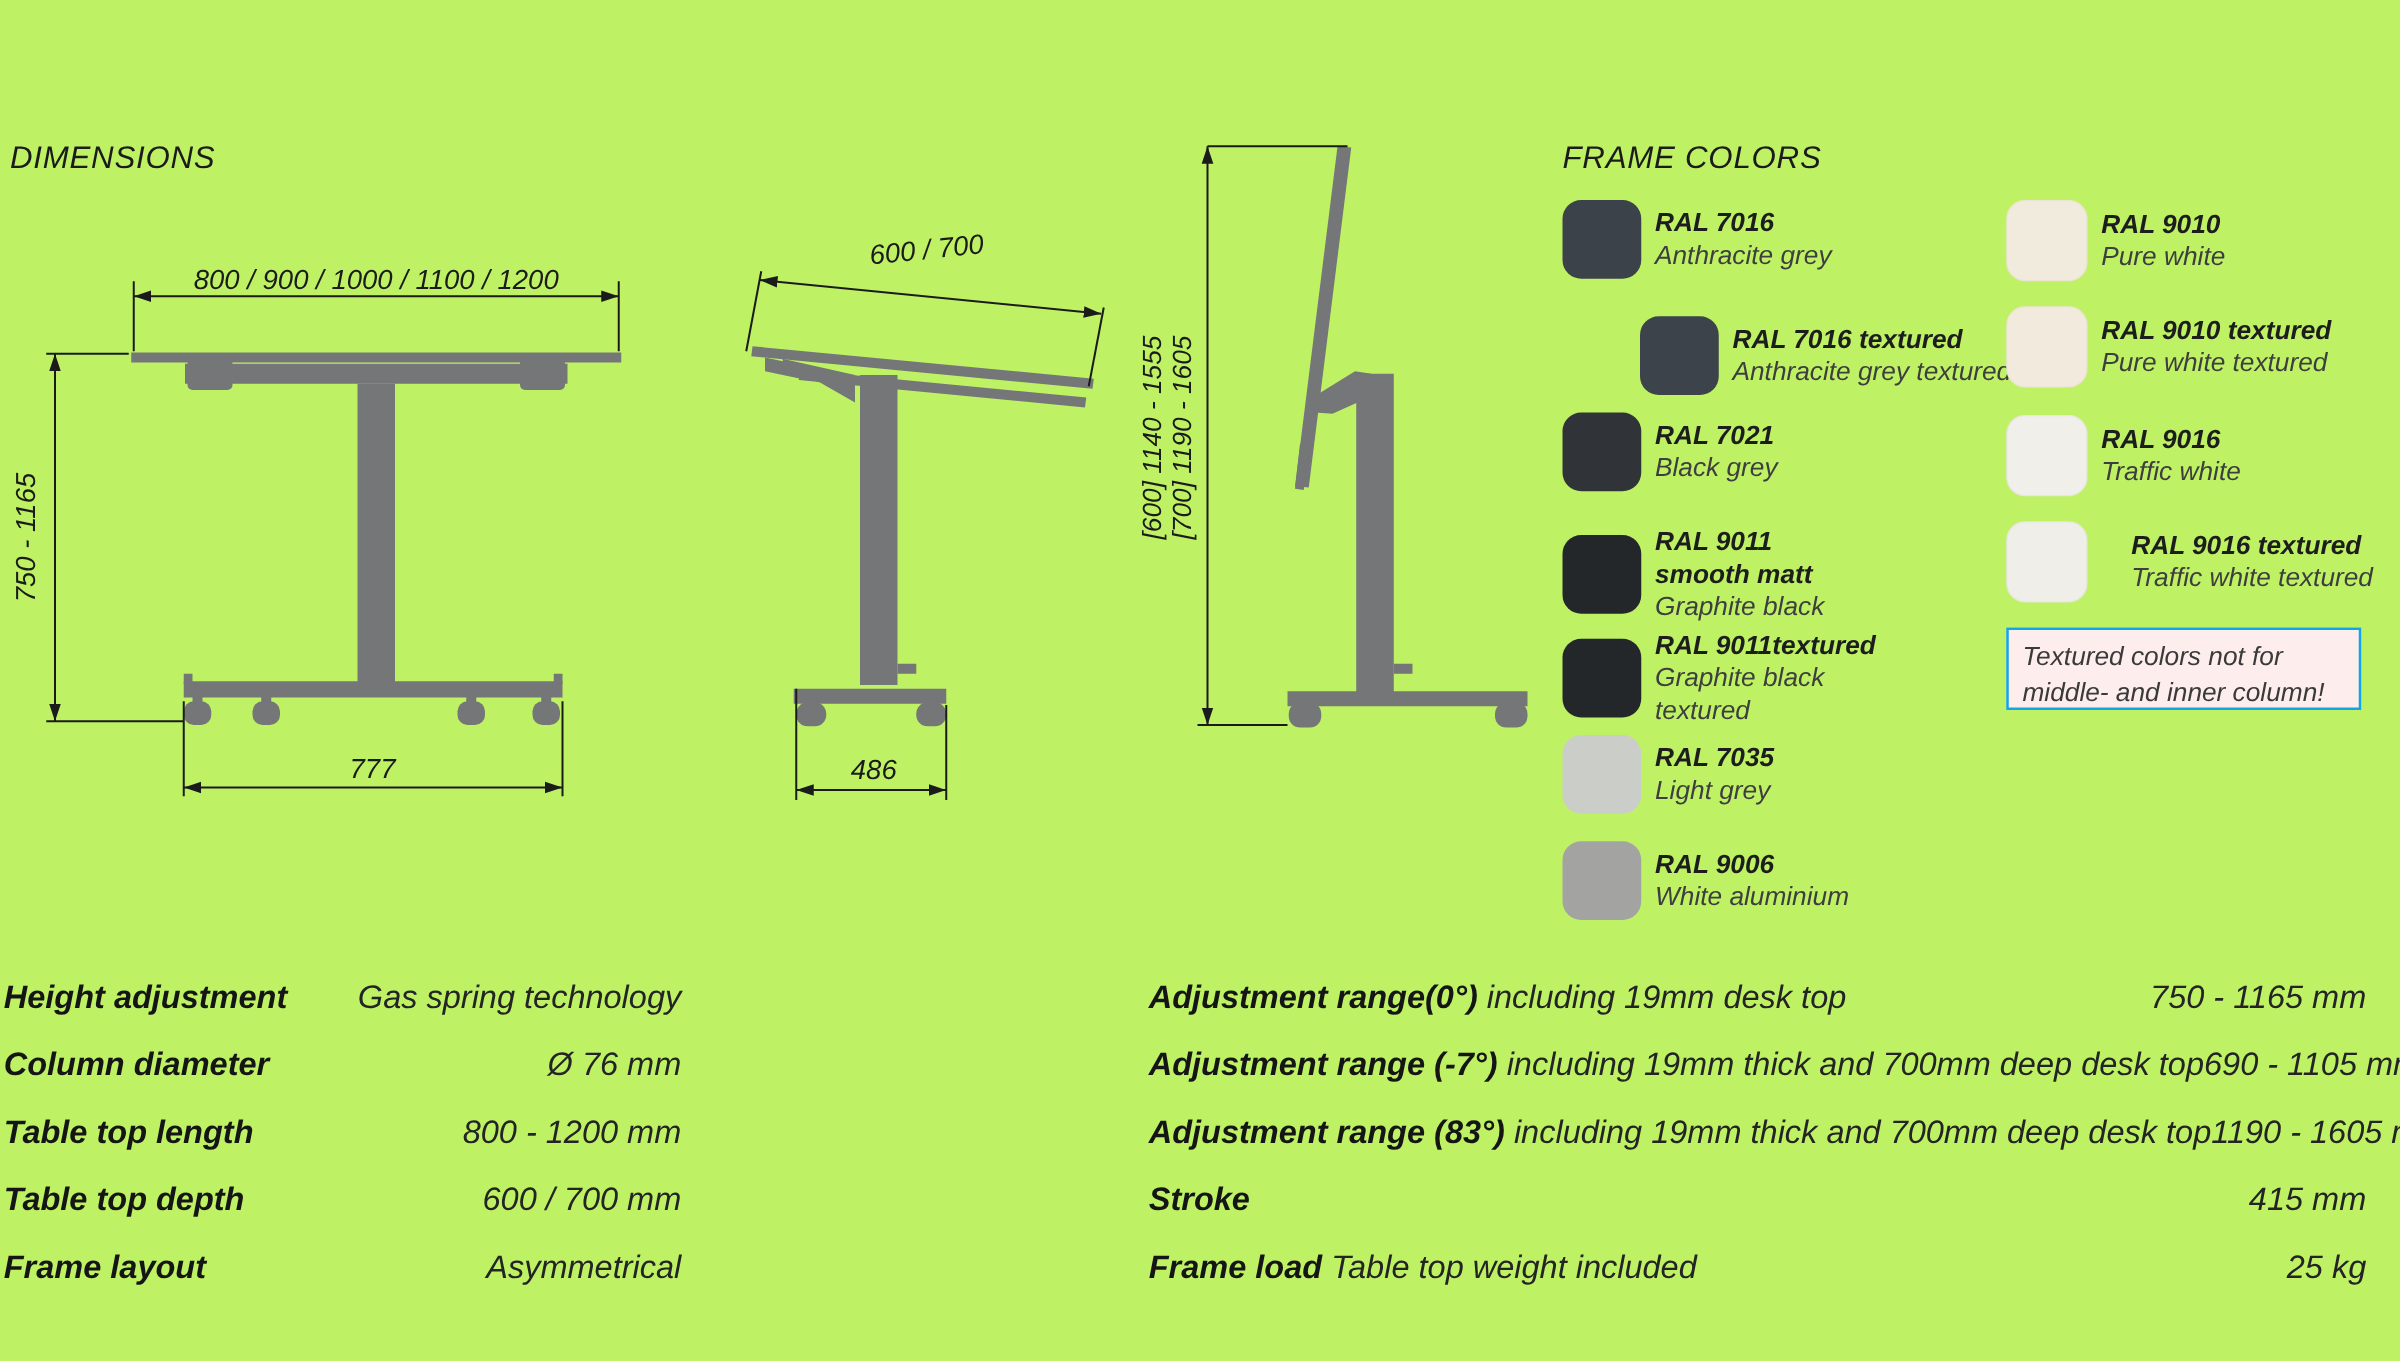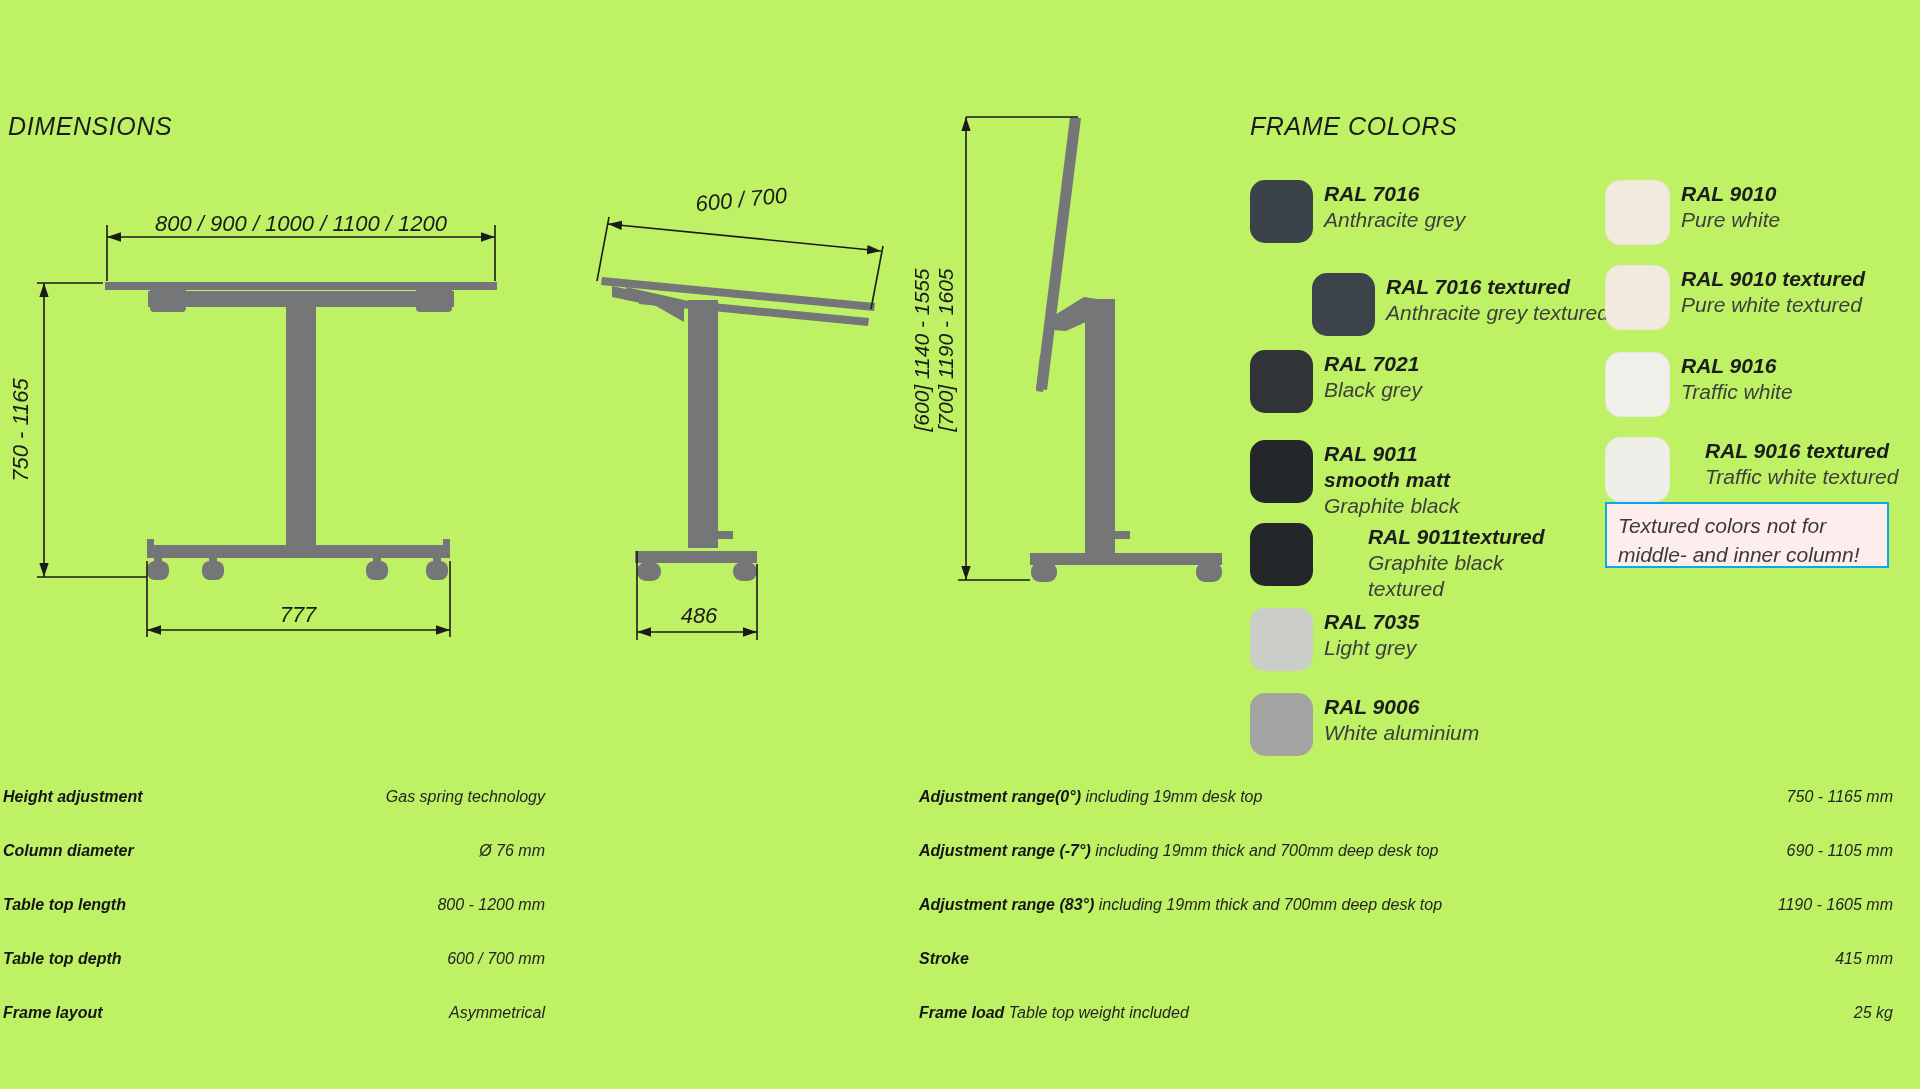--- a/index.html
+++ b/index.html
@@ -2,32 +2,32 @@
 <html><head>
 <meta charset="utf-8">
 <style>
   html,body{margin:0;padding:0;background:#ffffff;}
   .page{position:relative;width:1920px;height:1089px;background:#bef264;overflow:hidden;
         font-family:"Liberation Sans",sans-serif;color:#1d1d1d;font-style:italic;}
   .section-heading{position:absolute;font-size:25px;letter-spacing:0.6px;color:#1b1b1b;white-space:nowrap;}
   svg text{font-family:"Liberation Sans",sans-serif;fill:#1b1b1b;}
 
   
-  .color-item{position:absolute;display:flex;align-items:flex-start;margin-top:20px;}
+  .color-item{position:absolute;display:flex;align-items:center;}
   .swatch{width:63px;height:63px;border-radius:15px;flex:0 0 auto;}
   .color-labels{margin-left:11px;padding-top:1px;}
   .color-title{font-size:21px;font-weight:bold;line-height:26px;color:#1d1d1d;white-space:nowrap;}
   .color-sub{font-size:21px;line-height:26px;color:#3e3e3e;white-space:nowrap;}
   .note-box{position:absolute;left:1605px;top:502px;width:284px;height:66px;box-sizing:border-box;
             background:#fdeeed;border:2px solid #0ea5e9;padding:7px 0 0 11px;
             font-size:21px;line-height:29px;color:#3a3a3a;}
 
   
   .spec-table{position:absolute;display:flex;flex-direction:column;}
-  .spec-row{display:flex;align-items:center;height:54px;font-size:16px;white-space:nowrap;}
+  .spec-row{display:flex;align-items:center;height:54px;font-size:26px;white-space:nowrap;}
   .spec-label{font-weight:bold;color:#151515;}
   .spec-label .reg{font-weight:normal;color:#242424;}
   .spec-value{margin-left:auto;color:#242424;text-align:right;}
 </style>
 </head>
 <body>
 
 <div class="page">
 
   <div class="section-heading" style="left:8px;top:112px;">DIMENSIONS</div>
@@ -148,21 +148,21 @@
       </div>
     </div>
     <div class="color-item" style="left:1250px;top:420px;">
       <div class="swatch" style="background-color: rgb(36, 39, 41);"></div>
       <div class="color-labels">
         <div class="color-title">RAL 9011</div>
         <div class="color-title">smooth matt</div>
         <div class="color-sub">Graphite black</div>
       </div>
     </div>
-    <div class="color-item" style="left:1250px;top:503px;gap:44px;">
+    <div class="color-item" style="left:1250px;top:503px;">
       <div class="swatch" style="background-color: rgb(36, 39, 41);"></div>
       <div class="color-labels">
         <div class="color-title">RAL 9011textured</div>
         <div class="color-sub">Graphite black</div>
         <div class="color-sub">textured</div>
       </div>
     </div>
     <div class="color-item" style="left:1250px;top:588px;">
       <div class="swatch" style="background-color: rgb(203, 205, 201);"></div>
       <div class="color-labels">

